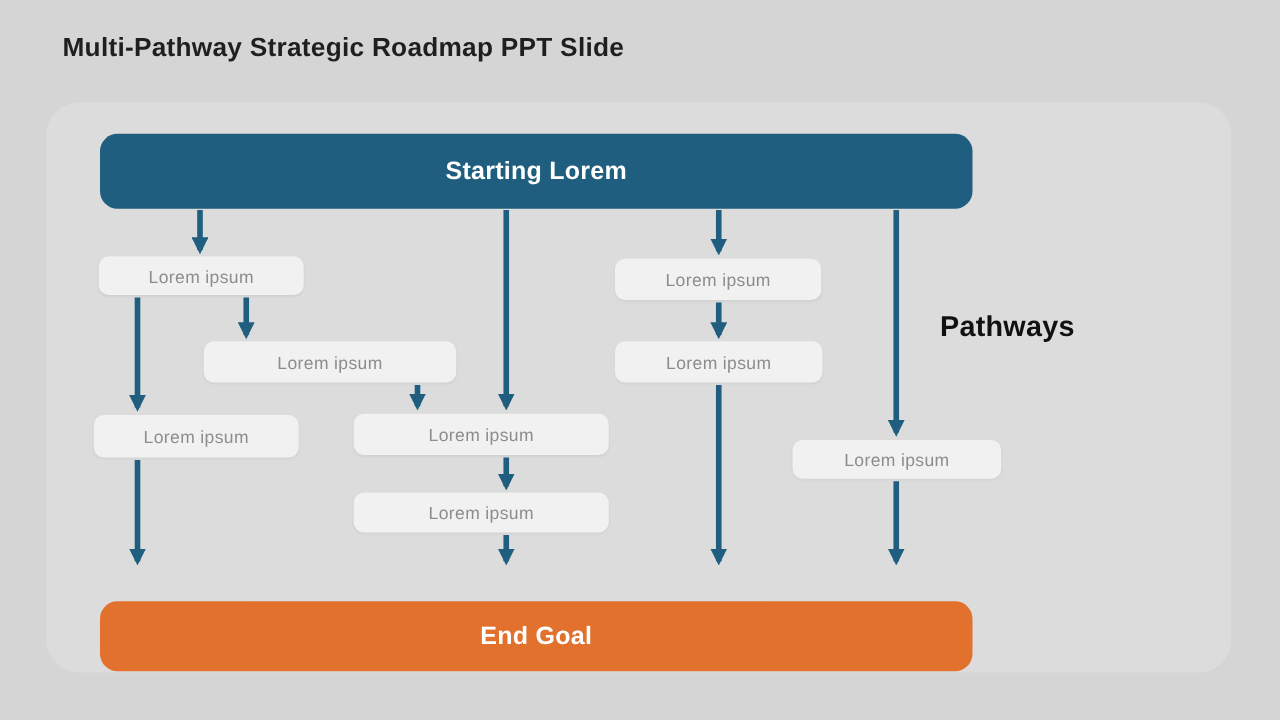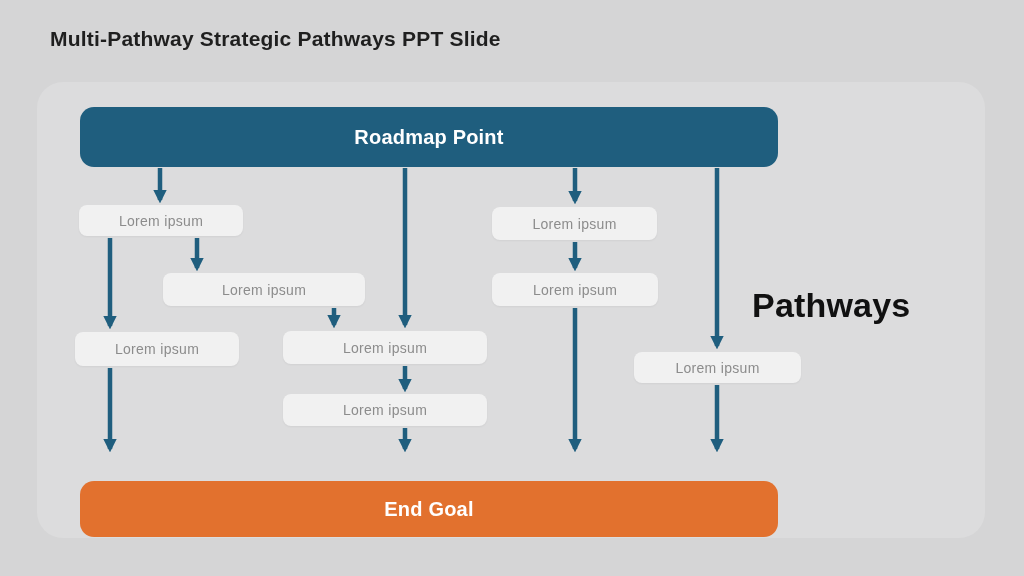--- a/index.html
+++ b/index.html
@@ -48,29 +48,29 @@
   .n1{left:79px;top:205px;width:164px;height:31px;}
   .n2{left:163px;top:273px;width:202px;}
   .n3{left:75px;top:332px;width:164px;height:34px;}
   .n4{left:283px;top:331px;width:204px;}
   .n5{left:283px;top:394px;width:204px;height:32px;}
   .n6{left:492px;top:207px;width:165px;}
   .n7{left:492px;top:273px;width:166px;}
   .n8{left:634px;top:352px;width:167px;height:31px;}
   .side-label{
     position:absolute;left:752px;top:248px;width:200px;
-    font-size:34px;font-weight:800;color:#111111;letter-spacing:0.2px;margin-top:38px;
+    font-size:23px;font-weight:800;color:#111111;letter-spacing:0.2px;
   }
 </style>
 </head>
 <body>
 
 <div class="slide">
 
-  <h1 class="title">Multi-Pathway Strategic Pathways PPT Slide</h1>
+  <h1 class="title">Multi-Pathway Strategic Roadmap PPT Slide</h1>
 
   <div class="panel"></div>
 
   <svg class="arrows" viewBox="0 0 1024 576">
     <defs>
       <marker id="ah" viewBox="0 0 10 10" refX="7.5" refY="5" markerWidth="3" markerHeight="3" orient="auto-start-reverse">
         <path d="M0,0 L10,5 L0,10 z"></path>
       </marker>
     </defs>
 
@@ -86,21 +86,21 @@
 
     <line x1="575" y1="168" x2="575" y2="201" marker-end="url(#ah)"></line>
     <line x1="575" y1="242" x2="575" y2="268" marker-end="url(#ah)"></line>
     <line x1="575" y1="308" x2="575" y2="449" marker-end="url(#ah)"></line>
 
     <line x1="717" y1="168" x2="717" y2="346" marker-end="url(#ah)"></line>
     <line x1="717" y1="385" x2="717" y2="449" marker-end="url(#ah)"></line>
   </svg>
 
   <div class="bar start">
-    <span>Roadmap Point</span>
+    <span>Starting Lorem</span>
   </div>
 
   <div class="node n1">Lorem ipsum</div>
   <div class="node n2">Lorem ipsum</div>
   <div class="node n3">Lorem ipsum</div>
   <div class="node n4">Lorem ipsum</div>
   <div class="node n5">Lorem ipsum</div>
   <div class="node n6">Lorem ipsum</div>
   <div class="node n7">Lorem ipsum</div>
   <div class="node n8">Lorem ipsum</div>

